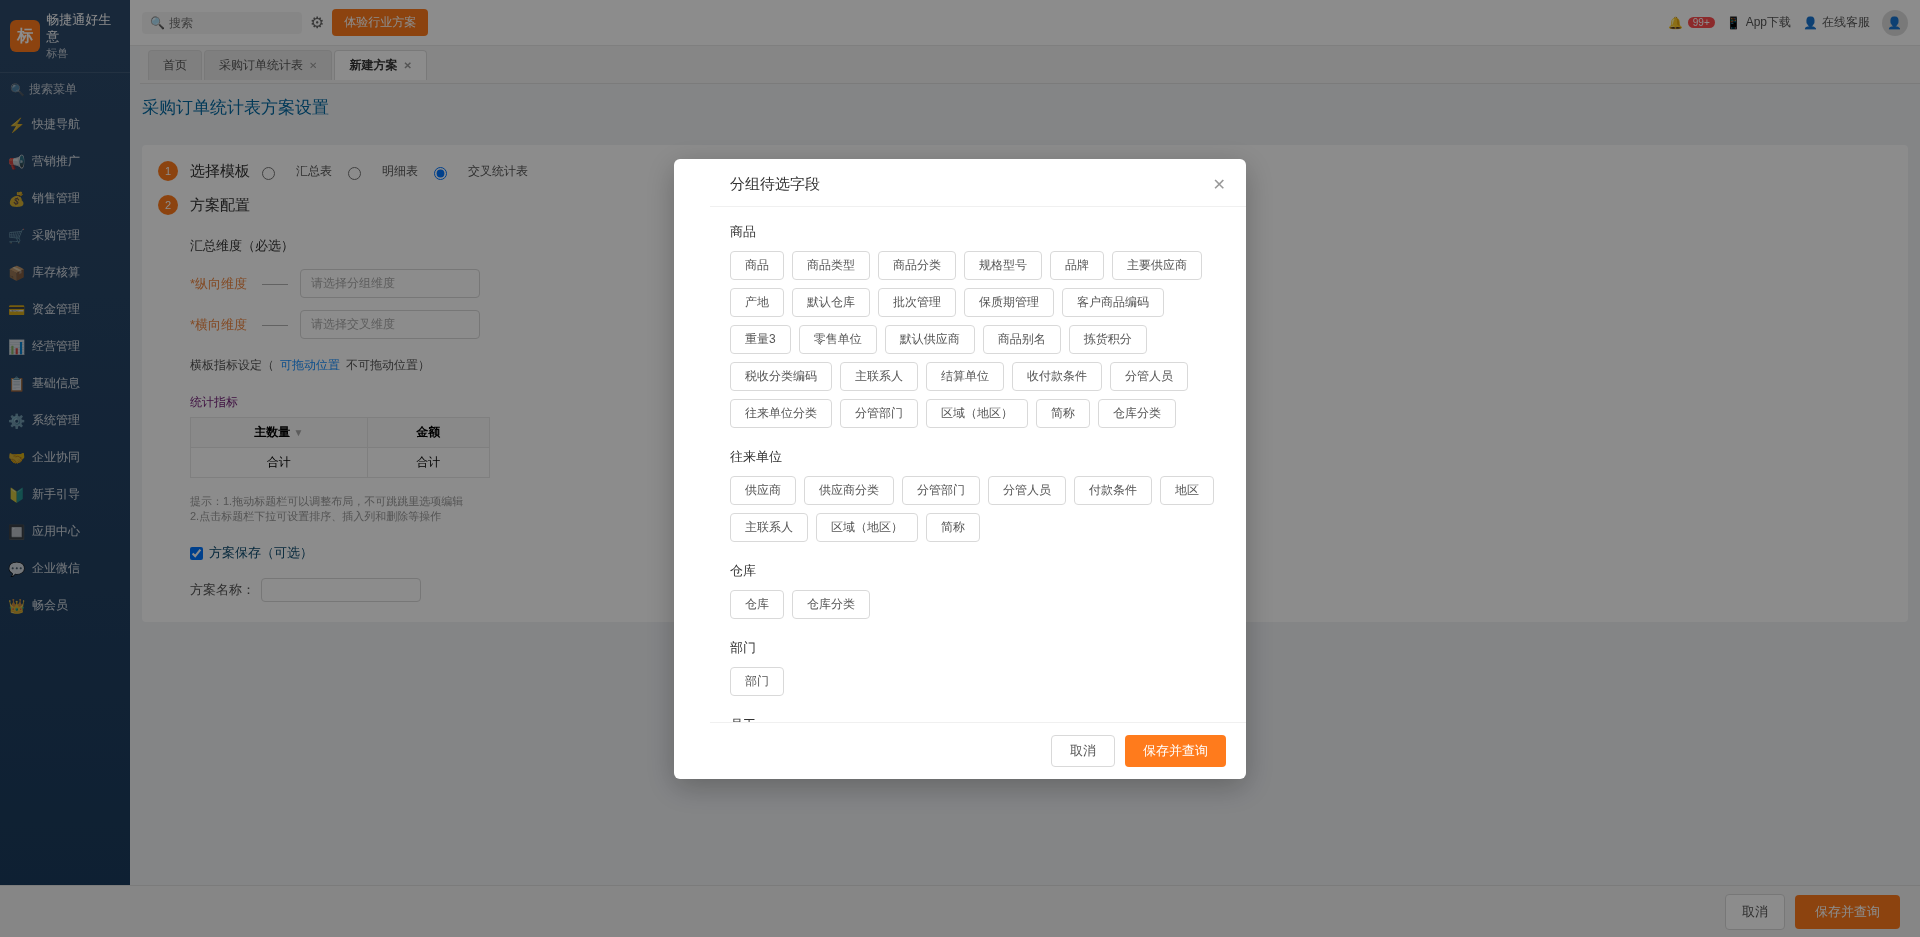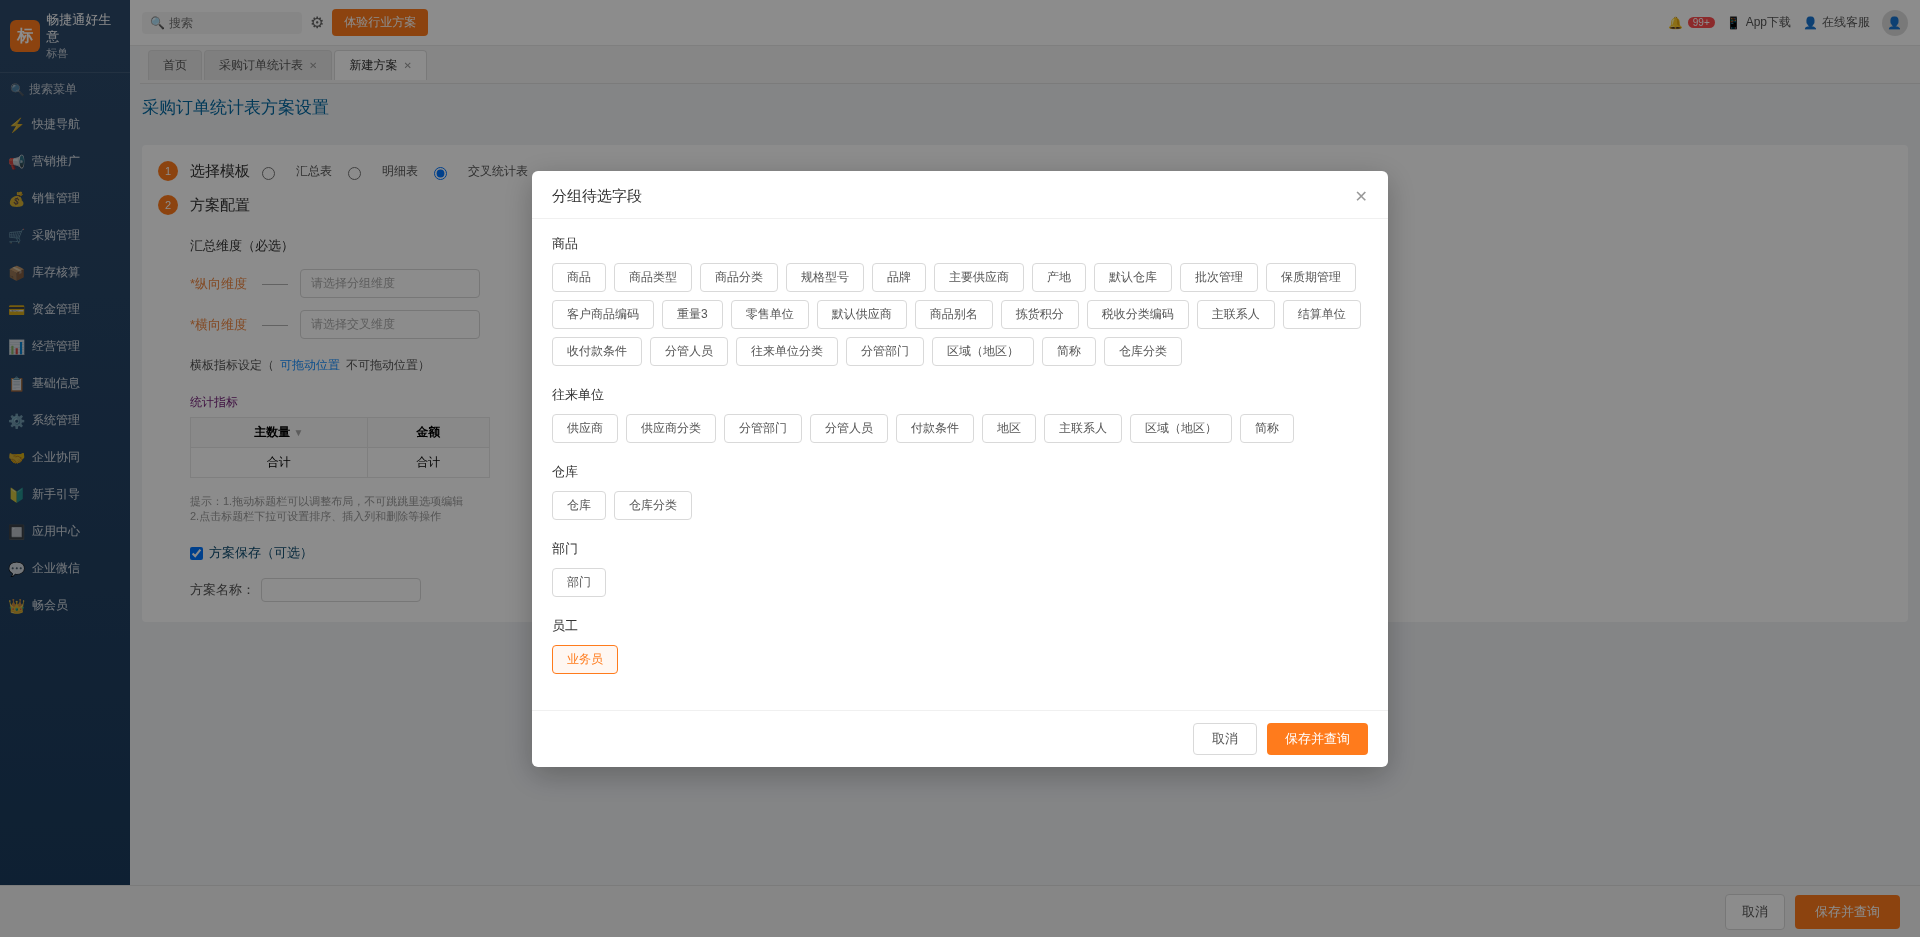--- a/index.html
+++ b/index.html
@@ -68,21 +68,21 @@
     .tabs-bar {
       position: fixed; left: 140px; top: 46px; right: 0; height: 38px;
       background: #f5f5f5; display: flex; align-items: center;
       border-bottom: 1px solid #e0e0e0; z-index: 98; padding: 0 8px; gap: 2px;
     }
     .tab {
       padding: 6px 14px; font-size: 12px; cursor: pointer;
       border-radius: 4px 4px 0 0; display: flex; align-items: center; gap: 6px;
       background: #e8e8e8; color: #555; border: 1px solid #ddd; border-bottom: none;
     }
-    .tab.active { background: #fff; color: #333; font-weight: 400; }
+    .tab.active { background: #fff; color: #333; font-weight: 700; }
     .tab-close { font-size: 10px; color: #999; }
 
     
     .content-area {
       position: fixed; left: 130px; top: 84px; right: 0; bottom: 0;
       background: #f0f2f5; overflow: auto; padding: 12px;
     }
     .page-title { font-size: 17px; color: #0369a1; margin-bottom: 26px; }
     .config-card { background: white; border-radius: 4px; padding: 16px; }
     .step-row { display: flex; align-items: center; gap: 12px; margin-bottom: 14px; }
@@ -91,22 +91,22 @@
     .template-options { display: flex; align-items: center; gap: 16px; }
     .radio-item { display: flex; align-items: flex-end; gap: 21px; font-size: 12px; color: #555; cursor: pointer; }
     .radio-item input { cursor: pointer; }
 
     
     .overlay {
       position: fixed; left: 0; top: 0; right: 0; bottom: 0;
       background: rgba(0,0,0,0.45); z-index: 200; display: flex; align-items: center; justify-content: center;
     }
     .dialog {
-      background: white; border-radius: 6px; width: 856px; max-height: 620px;
-      display: flex; flex-direction: column; box-shadow: 0 8px 30px rgba(0,0,0,0.25);
+      background: white; border-radius: 6px; width: 572px; max-height: 620px;
+      display: flex; flex-direction: column; box-shadow: 0 8px 30px rgba(0,0,0,0.25); padding-left: 36px;
     }
     .dialog-header {
       display: flex; align-items: center; justify-content: space-between;
       padding: 16px 20px 12px; border-bottom: 1px solid #f0f0f0;
     }
     .dialog-title { font-size: 15px; font-weight: 500; color: #333; }
     .dialog-close { cursor: pointer; color: #999; font-size: 16px; }
     .dialog-body {
       flex: 1; overflow-y: auto; padding: 16px 20px;
       

